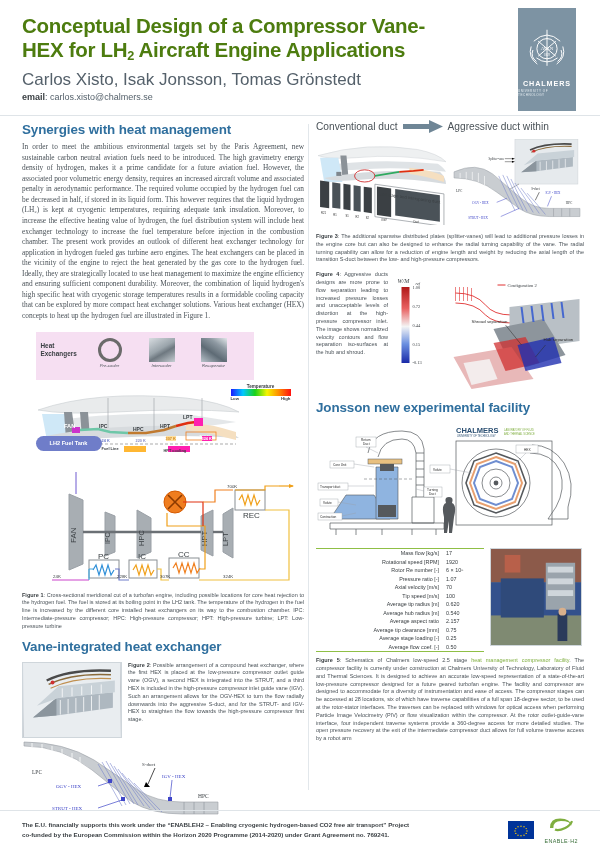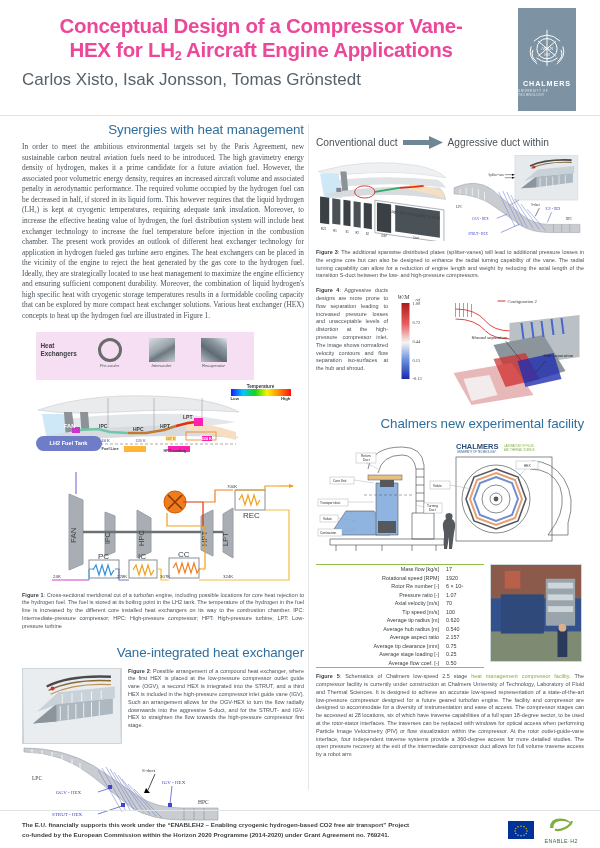--- a/index.html
+++ b/index.html
@@ -10,45 +10,45 @@
     font-family:"Liberation Sans", sans-serif;
     color:#3b4044;
     position:relative;
     overflow:hidden;
   }
   
   #header { position:relative; height:116px; border-bottom:1px solid #dfe4e8; }
   #title-block { padding:14px 0 0 22px; width:500px; }
   #poster-title {
     font-size:20.5px; font-weight:bold; line-height:1.16;
-    color:#ec4899; letter-spacing:-0.3px; margin:0 0 7px 0;text-align:center;
+    color:#4d7c0f; letter-spacing:-0.3px; margin:0 0 7px 0;
   }
   #poster-title sub { font-size:0.62em; vertical-align:baseline; position:relative; top:3px; }
   .authors { font-size:17px; color:#55616b; line-height:1.32; }
   .affil { font-size:10.4px; color:#55616b; line-height:1.36; }
   .email { font-size:9px; color:#55616b; margin-top:1px; }
   .email b { color:#3b4044; }
   #logo-box {
     position:absolute; right:24px; top:8px; width:58px; height:103px;
     background:#7d93a3; display:flex; flex-direction:column;
     align-items:center; justify-content:center;
   }
   #logo-mark { width:44px; height:54px; }
   #logo-word { font-size:7.2px; font-weight:bold; color:#fff; letter-spacing:0.9px; margin-top:2px; }
   #logo-sub { font-size:3.1px; color:#e3eaef; letter-spacing:0.5px; margin-top:1px; }
 
   
   #body-wrap { position:relative; height:694px; }
   #col-left  { position:absolute; left:22px;  top:6px; width:282px; }
-  #col-right { position:absolute; left:316px; top:20px; width:268px; }
+  #col-right { position:absolute; left:316px; top:4px; width:268px; }
   #divider { position:absolute; left:308px; top:8px; width:1px; height:666px; background:#e2e7eb; }
 
   h2.section {
-    font-size:13.4px; font-weight:normal; color:#2f6f9e;
-    margin:0 0 5px 0; letter-spacing:-0.1px;text-align:right;
+    font-size:13.4px; font-weight:bold; color:#2f6f9e;
+    margin:0 0 5px 0; letter-spacing:-0.1px;
   }
   p.body-text {
     font-size:7.35px; line-height:1.44; text-align:justify;
     color:#4a5258; margin:0;font-family:Liberation Serif, serif;
   }
   p.caption {
     font-size:5.5px; line-height:1.42; text-align:justify; color:#4a5258; margin:0;
   }
   p.caption b, .capnum { font-weight:bold; color:#3b4044; }
   .cap-green { color:#7fae3f; }
@@ -110,20 +110,23 @@
 </head>
 <body>
 
 <div id="header">
   <div id="title-block">
     <h1 id="poster-title">
       <span>Conceptual Design of a Compressor Vane-</span><br>
       <span>HEX for LH</span><sub>2</sub><span> Aircraft Engine Applications</span>
     </h1>
     <div class="authors">Carlos Xisto, Isak Jonsson, Tomas Grönstedt</div>
+    <div class="email">
+      <b>email</b><span>: carlos.xisto@chalmers.se</span>
+    </div>
   </div>
   <div id="logo-box">
     <svg id="logo-mark" viewBox="0 0 100 120">
       <g fill="none" stroke="#ffffff" stroke-width="2.2">
         <path d="M50 14 L50 96"></path>
         <path d="M20 40 Q50 12 80 40"></path>
         <path d="M26 78 Q50 96 74 78"></path>
         <circle cx="50" cy="57" r="23"></circle>
         <path d="M30 40 L70 74 M70 40 L30 74"></path>
         <path d="M14 52 Q6 76 28 92"></path>
@@ -255,21 +258,21 @@
       <line x1="49" y1="4" x2="49" y2="26" stroke="#6f5ad0" stroke-width="1"></line>
       <text x="26" y="110" font-size="4.4" fill="#3b4044" font-family="Liberation Sans, sans-serif">24K</text>
       <text x="90" y="110" font-size="4.4" fill="#3b4044" font-family="Liberation Sans, sans-serif">228K</text>
       <text x="133" y="110" font-size="4.4" fill="#3b4044" font-family="Liberation Sans, sans-serif">307K</text>
       <text x="196" y="110" font-size="4.4" fill="#3b4044" font-family="Liberation Sans, sans-serif">324K</text>
       <text x="200" y="20" font-size="4.4" fill="#3b4044" font-family="Liberation Sans, sans-serif">700K</text>
     </svg>
 
     <p class="caption"><b class="capnum">Figure 1</b><span>: Cross-sectional meridional cut of a turbofan engine, including possible locations for core heat rejection to the hydrogen fuel. The fuel is stored at its boiling point in the LH2 tank. The temperature of the hydrogen in the fuel line is increased by the different core installed heat exchangers on its way to the combustion chamber. IPC: Intermediate-pressure compressor; HPC: High-pressure compressor; HPT: High-pressure turbine; LPT: Low-pressure turbine</span></p>
 
-    <h2 class="section" style="margin-top:14px;">Vane-integrated heat exchanger</h2>
+    <h2 class="section" style="margin-top:8px;">Vane-integrated heat exchanger</h2>
 
     <div id="fig2-row">
       <div id="fig2-img">
         <svg viewBox="0 0 100 76" style="width:100%;height:100%;">
           <rect width="100" height="76" fill="#e9edf0"></rect>
           <path d="M10 56 L34 36 L92 30 L92 46 L34 54 Z" fill="#aeb8c0"></path>
           <path d="M10 56 L34 36 L34 54 Z" fill="#8b959d"></path>
           <g stroke="#ffffff" stroke-width="0.8">
             <path d="M38 38 L38 53"></path>
               <path d="M46 37 L46 52"></path>
@@ -498,21 +501,21 @@
               <path d="M168 31 L170 47"></path>
           </g>
           <text x="78" y="52" font-size="4.4" fill="#2b2b2b" font-family="Liberation Sans, sans-serif">Shroud separation</text>
           <path d="M112 54 L128 74" stroke="#2b2b2b" stroke-width="0.5"></path>
           <text x="150" y="70" font-size="4.4" fill="#2b2b2b" font-family="Liberation Sans, sans-serif">Hub separation</text>
           <path d="M152 74 L142 86" stroke="#2b2b2b" stroke-width="0.5"></path>
         </svg>
       </div>
     </div>
 
-    <h2 class="section" style="margin-top:9px;">Chalmers new experimental facility</h2>
+    <h2 class="section" style="margin-top:9px;">Jonsson new experimental facility</h2>
 
     
     <svg id="facility" viewBox="0 0 268 118" style="width:268px;height:118px;">
       <g fill="none" stroke="#55595d" stroke-width="0.7">
         <path d="M52 30 Q56 8 86 8 Q106 8 108 26 L108 74"></path>
         <path d="M62 34 Q66 16 86 16 Q98 16 100 30 L100 74"></path>
         <path d="M96 74 L118 74 L118 100 L96 100 Z"></path>
         <path d="M100 30 L108 30 M100 38 L108 38 M100 46 L108 46 M100 54 L108 54 M100 62 L108 62"></path>
         <path d="M14 100 L128 100 L128 106 L14 106 Z"></path>
         <path d="M20 106 L20 112 M40 106 L40 112 M66 106 L66 112 M96 106 L96 112 M120 106 L120 112"></path>

